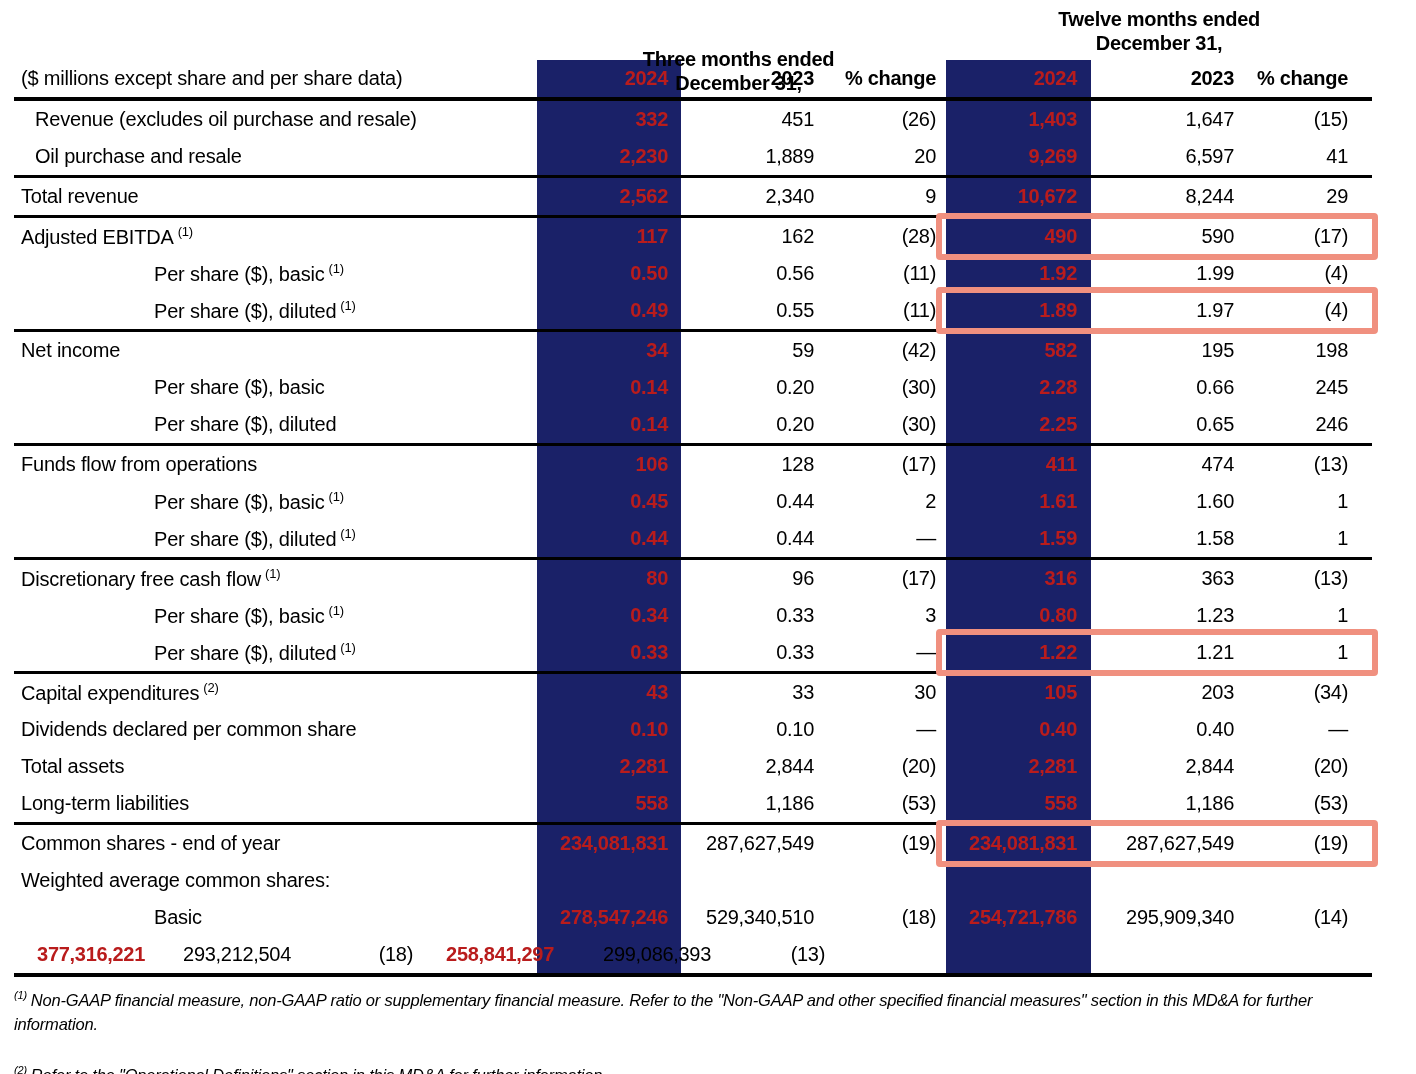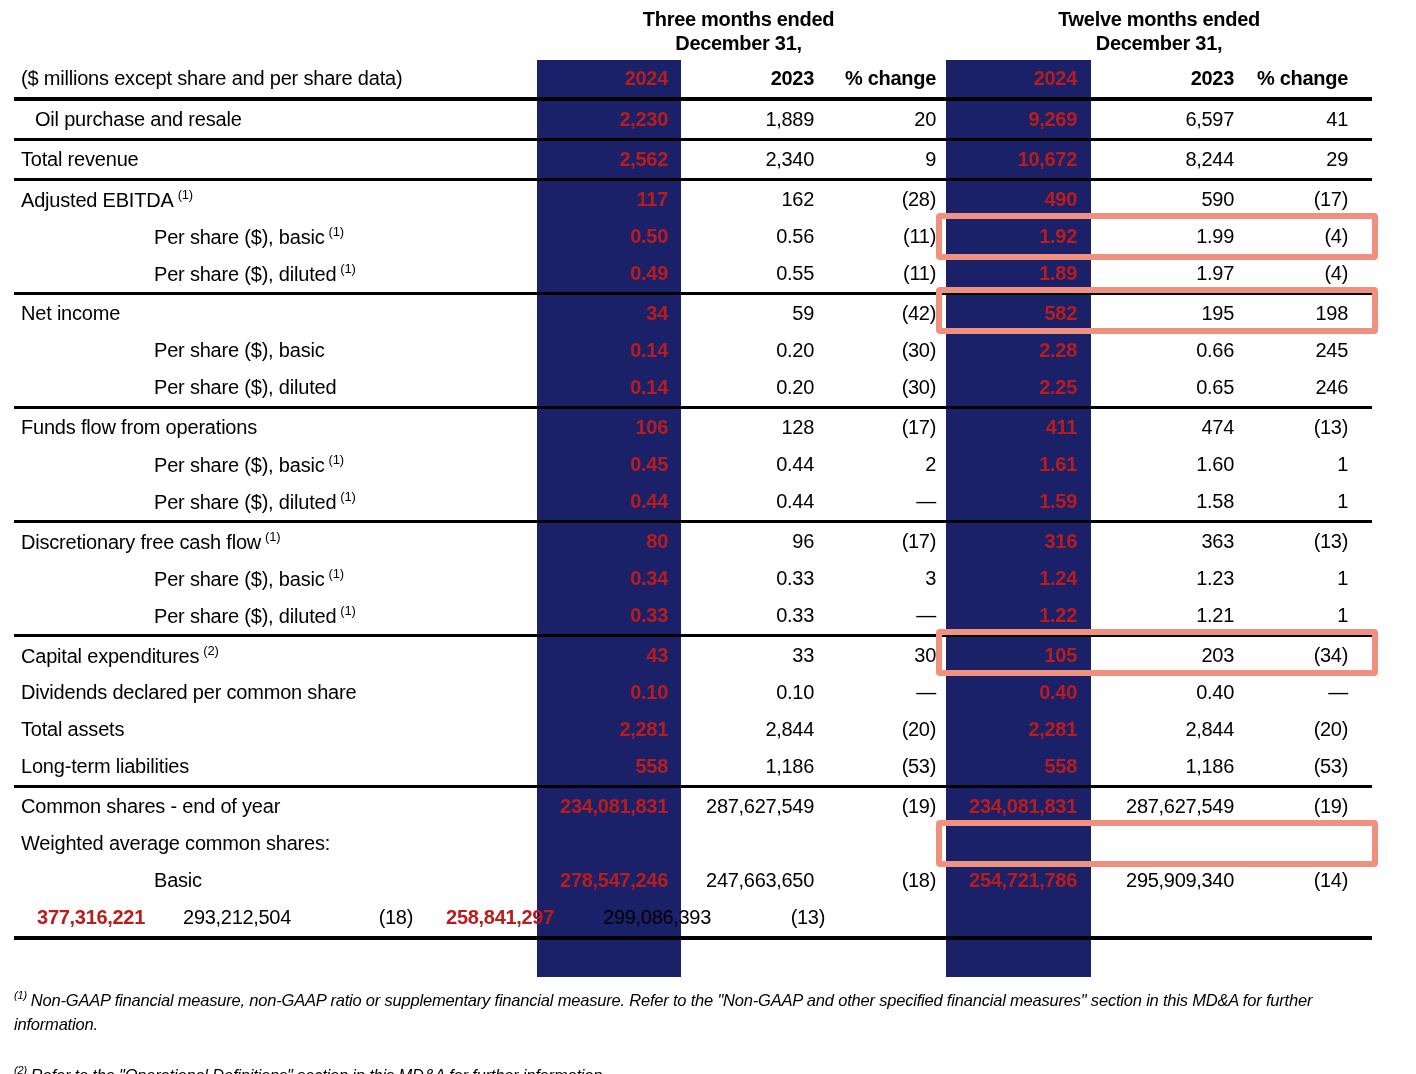--- a/index.html
+++ b/index.html
@@ -15,21 +15,21 @@
   .navy-bar{position:absolute;top:60px;height:917px;background:var(--navy);z-index:0;}
   #navy1{left:537px;width:144px;}
   #navy2{left:946px;width:145px;}
 
   #table{position:absolute;left:14px;top:0;width:1358px;z-index:1;}
 
   .grouphdr{display:flex;height:60px;}
   .group-cell{box-sizing:border-box;padding-top:7px;text-align:center;font-weight:bold;
               font-size:20px;line-height:24px;letter-spacing:-0.3px;}
   .group-cell span{display:block;}
-  .span-a{width:403px;}
+  .span-a{width:403px;margin-top:40px;}
   .span-b{width:426px;}
 
   .hdr-row{display:flex;height:37px;align-items:center;}
   .hdr{font-weight:bold;}
 
   .row{display:flex;height:37px;align-items:center;font-size:20px;}
   .cell{box-sizing:border-box;}
 
   .col-label{width:523px;}
   .col-a24{width:144px;padding-right:13px;}
@@ -90,20 +90,30 @@
       <div class="cell col-gap"></div>
       <div class="cell num col-b24 navy-num hdr">2024</div>
       <div class="cell num col-b23 hdr">2023</div>
       <div class="cell num col-bchg hdr">% change</div>
     </div>
 
     <div class="rule heavy"></div>
 
     <div id="table-body">
         <div class="row">
+          <div class="cell col-label label-cell ind1"><span>Revenue (excludes oil purchase and resale)</span></div>
+          <div class="cell num col-a24 navy-num">332</div>
+          <div class="cell num col-a23">451</div>
+          <div class="cell num col-achg">(26)</div>
+          <div class="cell col-gap"></div>
+          <div class="cell num col-b24 navy-num">1,403</div>
+          <div class="cell num col-b23">1,647</div>
+          <div class="cell num col-bchg">(15)</div>
+        </div>
+        <div class="row">
           <div class="cell col-label label-cell ind1"><span>Oil purchase and resale</span></div>
           <div class="cell num col-a24 navy-num">2,230</div>
           <div class="cell num col-a23">1,889</div>
           <div class="cell num col-achg">20</div>
           <div class="cell col-gap"></div>
           <div class="cell num col-b24 navy-num">9,269</div>
           <div class="cell num col-b23">6,597</div>
           <div class="cell num col-bchg">41</div>
         </div>
         <div class="rule"></div>
@@ -220,21 +230,21 @@
           <div class="cell num col-b24 navy-num">316</div>
           <div class="cell num col-b23">363</div>
           <div class="cell num col-bchg">(13)</div>
         </div>
         <div class="row">
           <div class="cell col-label label-cell ind2"><span>Per share ($), basic</span><sup class="lab-sup">(1)</sup></div>
           <div class="cell num col-a24 navy-num">0.34</div>
           <div class="cell num col-a23">0.33</div>
           <div class="cell num col-achg">3</div>
           <div class="cell col-gap"></div>
-          <div class="cell num col-b24 navy-num">1.24</div>
+          <div class="cell num col-b24 navy-num">0.80</div>
           <div class="cell num col-b23">1.23</div>
           <div class="cell num col-bchg">1</div>
         </div>
         <div class="row hl-row">
           <div class="cell col-label label-cell ind2"><span>Per share ($), diluted</span><sup class="lab-sup">(1)</sup></div>
           <div class="cell num col-a24 navy-num">0.33</div>
           <div class="cell num col-a23">0.33</div>
           <div class="cell num col-achg">—</div>
           <div class="cell col-gap"></div>
           <div class="cell num col-b24 navy-num">1.22</div>
@@ -299,21 +309,21 @@
           <div class="cell num col-a23"></div>
           <div class="cell num col-achg"></div>
           <div class="cell col-gap"></div>
           <div class="cell num col-b24 navy-num"></div>
           <div class="cell num col-b23"></div>
           <div class="cell num col-bchg"></div>
         </div>
         <div class="row">
           <div class="cell col-label label-cell ind2"><span>Basic</span></div>
           <div class="cell num col-a24 navy-num">278,547,246</div>
-          <div class="cell num col-a23">247,663,650</div>
+          <div class="cell num col-a23">529,340,510</div>
           <div class="cell num col-achg">(18)</div>
           <div class="cell col-gap"></div>
           <div class="cell num col-b24 navy-num">254,721,786</div>
           <div class="cell num col-b23">295,909,340</div>
           <div class="cell num col-bchg">(14)</div>
         </div>
         <div class="row">
           <div class="cell num col-a24 navy-num">377,316,221</div>
           <div class="cell num col-a23">293,212,504</div>
           <div class="cell num col-achg">(18)</div>

